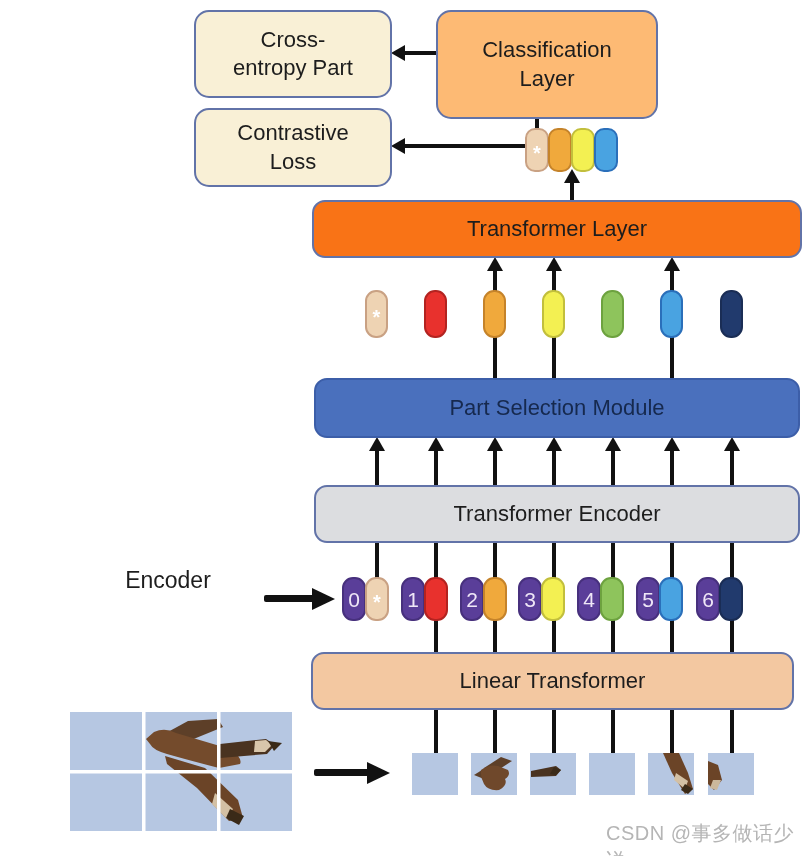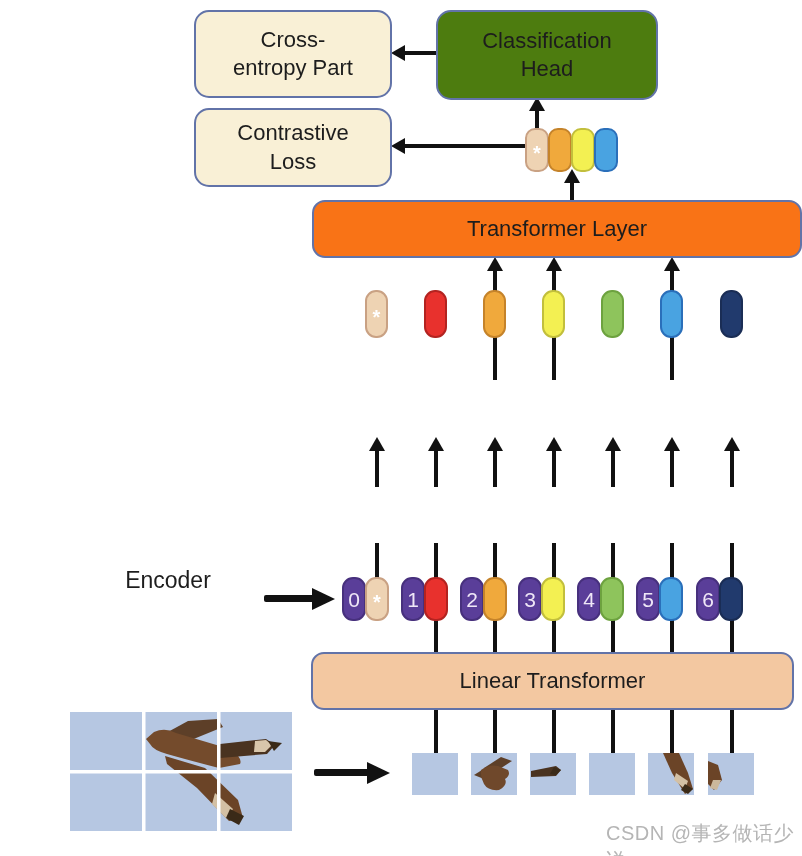--- a/index.html
+++ b/index.html
@@ -108,30 +108,36 @@
 
   <div class="hline thick" style="left:252px;top:595px;width:50px;"></div>
   <div class="ah-right" style="left:300px;top:588px;"></div>
   <div class="hline thick" style="left:302px;top:769px;width:55px;"></div>
   <div class="ah-right" style="left:355px;top:762px;"></div>
 
   <div class="dbox" style="left: 182px; top: 10px; width: 198px; height: 88px; background-color: rgb(249, 240, 214);">
     <span>Cross-</span>
     <span>entropy Part</span>
   </div>
-  <div class="dbox" style="left: 424px; top: 10px; width: 222px; height: 90px; background-color: #4d7c0f;">
+  <div class="dbox" style="left: 424px; top: 10px; width: 222px; height: 109px; background-color: #fdba74;">
     <span>Classification</span>
-    <span>Head</span>
+    <span>Layer</span>
   </div>
   <div class="dbox" style="left: 182px; top: 108px; width: 198px; height: 79px; background-color: rgb(249, 240, 214);">
     <span>Contrastive</span>
     <span>Loss</span>
   </div>
   <div class="dbox bar" style="left: 300px; top: 200px; width: 490px; height: 58px; background-color: #f97316;">
     <span>Transformer Layer</span>
+  </div>
+  <div class="dbox bar psm" style="left: 302px; top: 378px; width: 486px; height: 60px; background-color: rgb(74, 112, 189);">
+    <span style="color: rgb(22, 41, 78);">Part Selection Module</span>
+  </div>
+  <div class="dbox bar" style="left: 302px; top: 485px; width: 486px; height: 58px; background-color: rgb(220, 221, 224);">
+    <span>Transformer Encoder</span>
   </div>
   <div class="dbox bar" style="left: 299px; top: 652px; width: 483px; height: 58px; background-color: rgb(243, 200, 161);">
     <span>Linear Transformer</span>
   </div>
 
   <div class="tok tok-s b-cls" style="left: 513px; top: 128px; background-color: rgb(238, 211, 179);">
     <span class="star">*</span>
   </div>
   <div class="tok tok-s b-orange" style="left: 536px; top: 128px; background-color: rgb(240, 169, 60);"></div>
   <div class="tok tok-s b-yellow" style="left: 559px; top: 128px; background-color: rgb(243, 240, 82);"></div>

